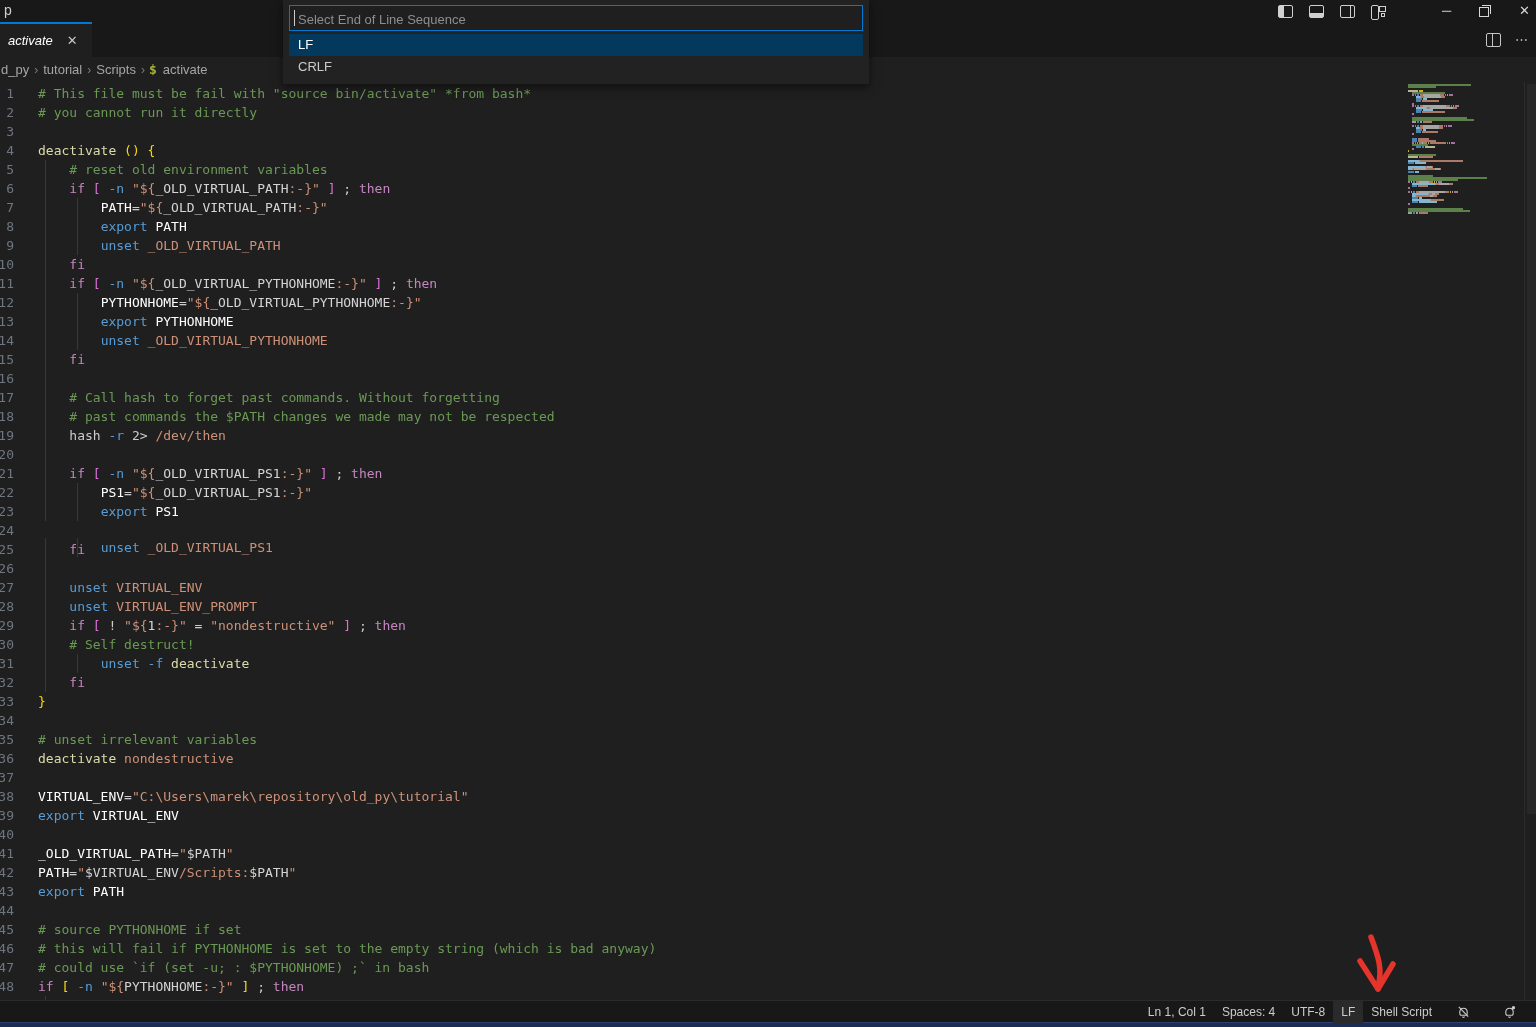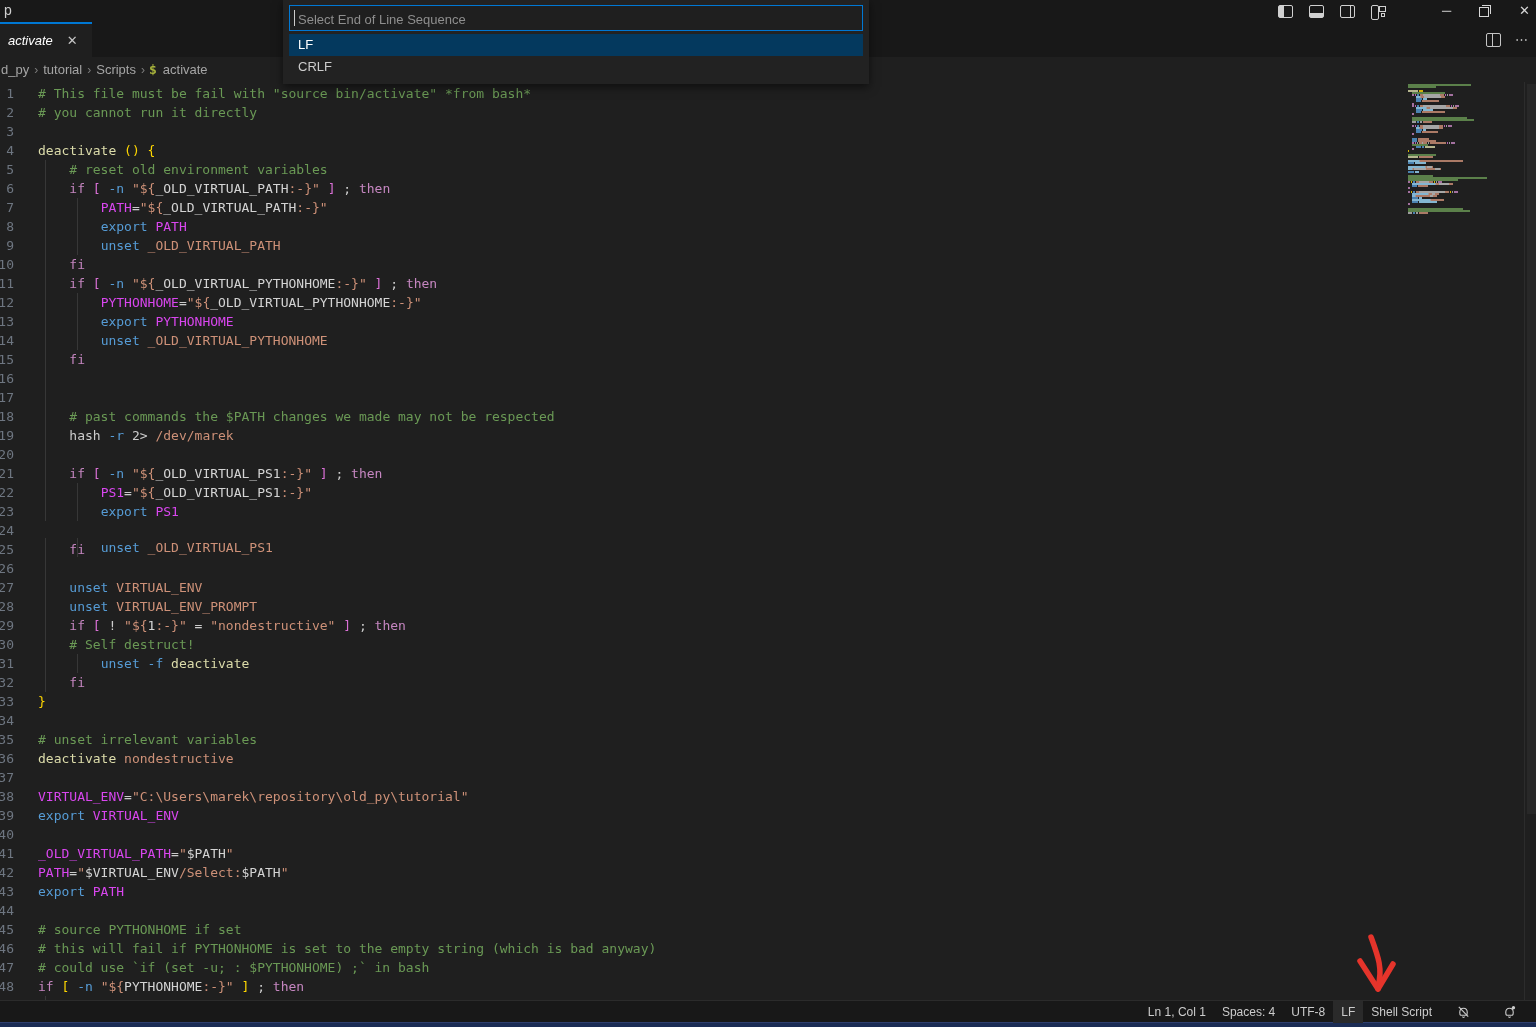--- a/index.html
+++ b/index.html
@@ -37,21 +37,21 @@
   #breadcrumbs .chev{color:#7c7c7c;margin:0 4px;font-size:12px;}
   #shell-file-icon{color:#a9b43c;font-weight:bold;margin-right:5px;font-family:"DejaVu Sans Mono",monospace;}
   
   #editor{position:absolute;left:0;top:82px;width:1536px;height:918px;background:#1f1f1f;overflow:hidden;}
   #gutter{position:absolute;left:-10px;top:2px;width:24px;}
   .ln{position:absolute;width:24px;text-align:right;font-family:"DejaVu Sans Mono",monospace;font-size:13px;line-height:19px;color:#6e7681;}
   #code{position:absolute;left:38px;top:2px;width:1360px;}
   .cl{position:absolute;left:0;height:19px;white-space:pre;font-family:"DejaVu Sans Mono",monospace;font-size:13px;line-height:19px;color:#cccccc;}
   .guide{position:absolute;top:0;width:1px;height:19px;background:#373737;}
   .t-cm{color:#6a9955}.t-kw{color:#c586c0}.t-bi{color:#569cd6}.t-fl{color:#569cd6}
-  .t-vr{color:#d946ef}.t-st{color:#ce9178}.t-sv{color:#d4d4d4}.t-pl{color:#cccccc}
+  .t-vr{color:#ffffff}.t-st{color:#ce9178}.t-sv{color:#d4d4d4}.t-pl{color:#cccccc}
   .t-fn{color:#dcdcaa}.t-bg{color:#ffd700}.t-bp{color:#da70d6}.t-ar{color:#ce9178}
   
   #minimap{position:absolute;left:1408px;top:84px;width:82px;height:300px;overflow:hidden;}
   .mseg{position:absolute;height:2px;opacity:.8;}
   #scrollbar{position:absolute;left:1524px;top:82px;width:12px;height:918px;border-left:1px solid #2c2c2c;}
   #scroll-thumb{position:absolute;left:2px;top:2px;width:9px;height:730px;background:rgba(255,255,255,.045);}
   
   #quick-input{position:absolute;left:283px;top:0;width:586px;height:84px;background:#222222;box-shadow:0 3px 9px rgba(0,0,0,.55);z-index:50;}
   #qi-input-wrap{position:absolute;left:6px;top:5px;width:574px;height:26px;box-sizing:border-box;border:1px solid #0078d4;background:#1f1f1f;}
   #qi-input{position:absolute;left:6px;top:0;width:560px;height:24px;background:transparent;border:none;outline:none;color:#cccccc;font-size:13px;font-family:"Liberation Sans",sans-serif;}
@@ -187,23 +187,23 @@
         <div class="cl" style="top: 114px;"><span class="guide" style="left: 7px;"></span><span class="guide" style="left: 39px;"></span><span class="t-pl">        </span><span class="t-vr">PATH</span><span class="t-pl">=</span><span class="t-st">"${</span><span class="t-sv">_OLD_VIRTUAL_PATH</span><span class="t-st">:-}"</span></div>
         <div class="cl" style="top: 133px;"><span class="guide" style="left: 7px;"></span><span class="guide" style="left: 39px;"></span><span class="t-pl">        </span><span class="t-bi">export</span><span class="t-pl"> </span><span class="t-vr">PATH</span></div>
         <div class="cl" style="top: 152px;"><span class="guide" style="left: 7px;"></span><span class="guide" style="left: 39px;"></span><span class="t-pl">        </span><span class="t-bi">unset</span><span class="t-pl"> </span><span class="t-ar">_OLD_VIRTUAL_PATH</span></div>
         <div class="cl" style="top: 171px;"><span class="guide" style="left: 7px;"></span><span class="t-pl">    </span><span class="t-kw">fi</span></div>
         <div class="cl" style="top: 190px;"><span class="guide" style="left: 7px;"></span><span class="t-pl">    </span><span class="t-kw">if</span><span class="t-pl"> </span><span class="t-bp">[</span><span class="t-pl"> </span><span class="t-fl">-n</span><span class="t-pl"> </span><span class="t-st">"${</span><span class="t-sv">_OLD_VIRTUAL_PYTHONHOME</span><span class="t-st">:-}"</span><span class="t-pl"> </span><span class="t-bp">]</span><span class="t-pl"> ; </span><span class="t-kw">then</span></div>
         <div class="cl" style="top: 209px;"><span class="guide" style="left: 7px;"></span><span class="guide" style="left: 39px;"></span><span class="t-pl">        </span><span class="t-vr">PYTHONHOME</span><span class="t-pl">=</span><span class="t-st">"${</span><span class="t-sv">_OLD_VIRTUAL_PYTHONHOME</span><span class="t-st">:-}"</span></div>
         <div class="cl" style="top: 228px;"><span class="guide" style="left: 7px;"></span><span class="guide" style="left: 39px;"></span><span class="t-pl">        </span><span class="t-bi">export</span><span class="t-pl"> </span><span class="t-vr">PYTHONHOME</span></div>
         <div class="cl" style="top: 247px;"><span class="guide" style="left: 7px;"></span><span class="guide" style="left: 39px;"></span><span class="t-pl">        </span><span class="t-bi">unset</span><span class="t-pl"> </span><span class="t-ar">_OLD_VIRTUAL_PYTHONHOME</span></div>
         <div class="cl" style="top: 266px;"><span class="guide" style="left: 7px;"></span><span class="t-pl">    </span><span class="t-kw">fi</span></div>
         <div class="cl" style="top: 285px;"><span class="guide" style="left: 7px;"></span></div>
-        <div class="cl" style="top: 304px;"><span class="guide" style="left: 7px;"></span><span class="t-pl">    </span></div>
+        <div class="cl" style="top: 304px;"><span class="guide" style="left: 7px;"></span><span class="t-pl">    </span><span class="t-cm"># Call hash to forget past commands. Without forgetting</span></div>
         <div class="cl" style="top: 323px;"><span class="guide" style="left: 7px;"></span><span class="t-pl">    </span><span class="t-cm"># past commands the $PATH changes we made may not be respected</span></div>
-        <div class="cl" style="top: 342px;"><span class="guide" style="left: 7px;"></span><span class="t-pl">    </span><span class="t-pl">hash </span><span class="t-fl">-r</span><span class="t-pl"> 2&gt; </span><span class="t-ar">/dev/marek</span></div>
+        <div class="cl" style="top: 342px;"><span class="guide" style="left: 7px;"></span><span class="t-pl">    </span><span class="t-pl">hash </span><span class="t-fl">-r</span><span class="t-pl"> 2&gt; </span><span class="t-ar">/dev/then</span></div>
         <div class="cl" style="top: 361px;"><span class="guide" style="left: 7px;"></span></div>
         <div class="cl" style="top: 380px;"><span class="guide" style="left: 7px;"></span><span class="t-pl">    </span><span class="t-kw">if</span><span class="t-pl"> </span><span class="t-bp">[</span><span class="t-pl"> </span><span class="t-fl">-n</span><span class="t-pl"> </span><span class="t-st">"${</span><span class="t-sv">_OLD_VIRTUAL_PS1</span><span class="t-st">:-}"</span><span class="t-pl"> </span><span class="t-bp">]</span><span class="t-pl"> ; </span><span class="t-kw">then</span></div>
         <div class="cl" style="top: 399px;"><span class="guide" style="left: 7px;"></span><span class="guide" style="left: 39px;"></span><span class="t-pl">        </span><span class="t-vr">PS1</span><span class="t-pl">=</span><span class="t-st">"${</span><span class="t-sv">_OLD_VIRTUAL_PS1</span><span class="t-st">:-}"</span></div>
         <div class="cl" style="top: 418px;"><span class="guide" style="left: 7px;"></span><span class="guide" style="left: 39px;"></span><span class="t-pl">        </span><span class="t-bi">export</span><span class="t-pl"> </span><span class="t-vr">PS1</span></div>
         <div class="cl" style="top: 454px;"><span class="guide" style="left: 7px;"></span><span class="guide" style="left: 39px;"></span><span class="t-pl">        </span><span class="t-bi">unset</span><span class="t-pl"> </span><span class="t-ar">_OLD_VIRTUAL_PS1</span></div>
         <div class="cl" style="top: 456px;"><span class="guide" style="left: 7px;"></span><span class="t-pl">    </span><span class="t-kw">fi</span></div>
         <div class="cl" style="top: 475px;"><span class="guide" style="left: 7px;"></span></div>
         <div class="cl" style="top: 494px;"><span class="guide" style="left: 7px;"></span><span class="t-pl">    </span><span class="t-bi">unset</span><span class="t-pl"> </span><span class="t-ar">VIRTUAL_ENV</span></div>
         <div class="cl" style="top: 513px;"><span class="guide" style="left: 7px;"></span><span class="t-pl">    </span><span class="t-bi">unset</span><span class="t-pl"> </span><span class="t-ar">VIRTUAL_ENV_PROMPT</span></div>
         <div class="cl" style="top: 532px;"><span class="guide" style="left: 7px;"></span><span class="t-pl">    </span><span class="t-kw">if</span><span class="t-pl"> </span><span class="t-bp">[</span><span class="t-pl"> ! </span><span class="t-st">"${</span><span class="t-sv">1</span><span class="t-st">:-}"</span><span class="t-pl"> = </span><span class="t-st">"nondestructive"</span><span class="t-pl"> </span><span class="t-bp">]</span><span class="t-pl"> ; </span><span class="t-kw">then</span></div>
@@ -212,21 +212,21 @@
         <div class="cl" style="top: 589px;"><span class="guide" style="left: 7px;"></span><span class="t-pl">    </span><span class="t-kw">fi</span></div>
         <div class="cl" style="top: 608px;"><span class="t-bg">}</span></div>
         <div class="cl" style="top: 627px;"></div>
         <div class="cl" style="top: 646px;"><span class="t-cm"># unset irrelevant variables</span></div>
         <div class="cl" style="top: 665px;"><span class="t-fn">deactivate</span><span class="t-pl"> </span><span class="t-ar">nondestructive</span></div>
         <div class="cl" style="top: 684px;"></div>
         <div class="cl" style="top: 703px;"><span class="t-vr">VIRTUAL_ENV</span><span class="t-pl">=</span><span class="t-st">"C:\Users\marek\repository\old_py\tutorial"</span></div>
         <div class="cl" style="top: 722px;"><span class="t-bi">export</span><span class="t-pl"> </span><span class="t-vr">VIRTUAL_ENV</span></div>
         <div class="cl" style="top: 741px;"></div>
         <div class="cl" style="top: 760px;"><span class="t-vr">_OLD_VIRTUAL_PATH</span><span class="t-pl">=</span><span class="t-st">"</span><span class="t-sv">$PATH</span><span class="t-st">"</span></div>
-        <div class="cl" style="top: 779px;"><span class="t-vr">PATH</span><span class="t-pl">=</span><span class="t-st">"</span><span class="t-sv">$VIRTUAL_ENV</span><span class="t-st">/Select:</span><span class="t-sv">$PATH</span><span class="t-st">"</span></div>
+        <div class="cl" style="top: 779px;"><span class="t-vr">PATH</span><span class="t-pl">=</span><span class="t-st">"</span><span class="t-sv">$VIRTUAL_ENV</span><span class="t-st">/Scripts:</span><span class="t-sv">$PATH</span><span class="t-st">"</span></div>
         <div class="cl" style="top: 798px;"><span class="t-bi">export</span><span class="t-pl"> </span><span class="t-vr">PATH</span></div>
         <div class="cl" style="top: 817px;"></div>
         <div class="cl" style="top: 836px;"><span class="t-cm"># source PYTHONHOME if set</span></div>
         <div class="cl" style="top: 855px;"><span class="t-cm"># this will fail if PYTHONHOME is set to the empty string (which is bad anyway)</span></div>
         <div class="cl" style="top: 874px;"><span class="t-cm"># could use `if (set -u; : $PYTHONHOME) ;` in bash</span></div>
         <div class="cl" style="top: 893px;"><span class="t-kw">if</span><span class="t-pl"> </span><span class="t-bg">[</span><span class="t-pl"> </span><span class="t-fl">-n</span><span class="t-pl"> </span><span class="t-st">"${</span><span class="t-sv">PYTHONHOME</span><span class="t-st">:-}"</span><span class="t-pl"> </span><span class="t-bg">]</span><span class="t-pl"> ; </span><span class="t-kw">then</span></div>
         <div class="cl" style="top: 912px;"><span class="guide" style="left: 7px;"></span><span class="t-pl">    </span><span class="t-vr">_OLD_VIRTUAL_PYTHONHOME</span><span class="t-pl">=</span><span class="t-st">"${</span><span class="t-sv">PYTHONHOME</span><span class="t-st">:-}"</span></div>
       </div>
   </div>
   <div id="minimap" style="height: 133.78px;">

